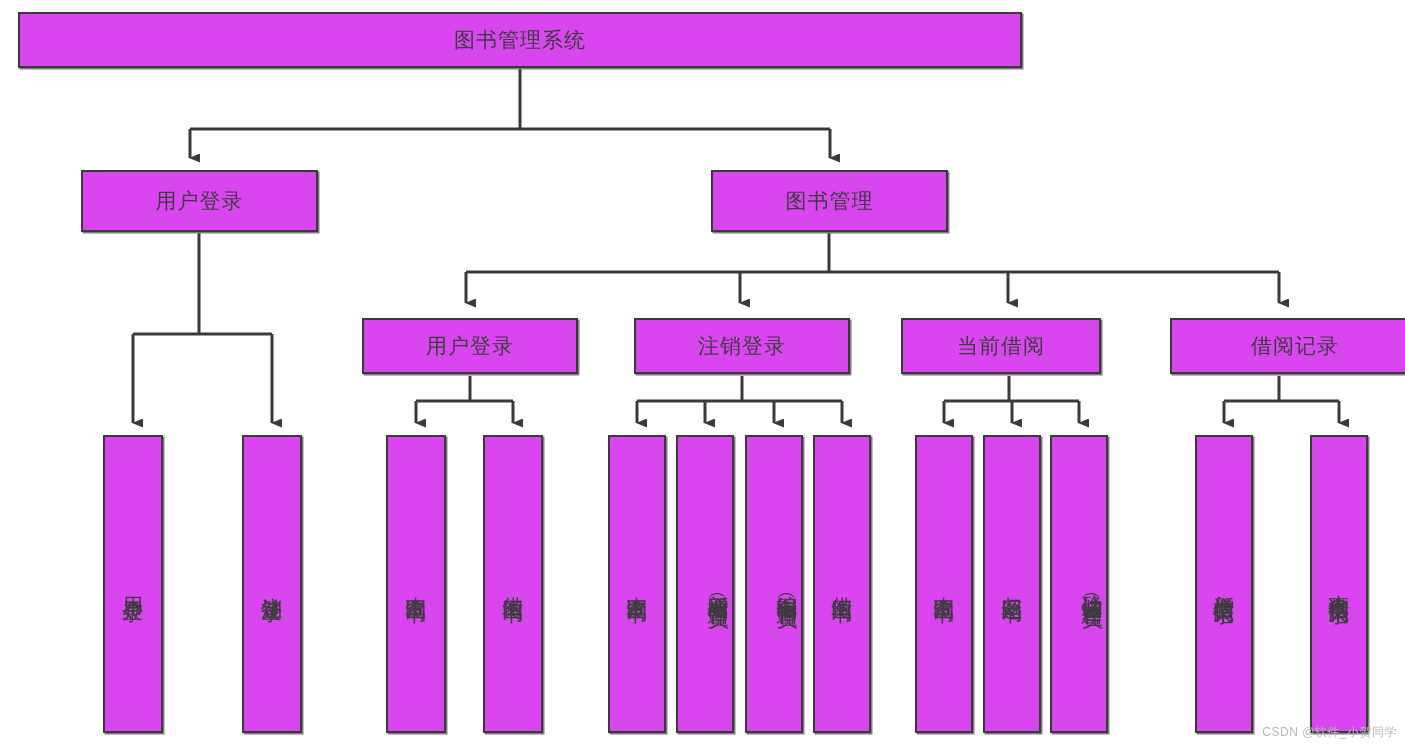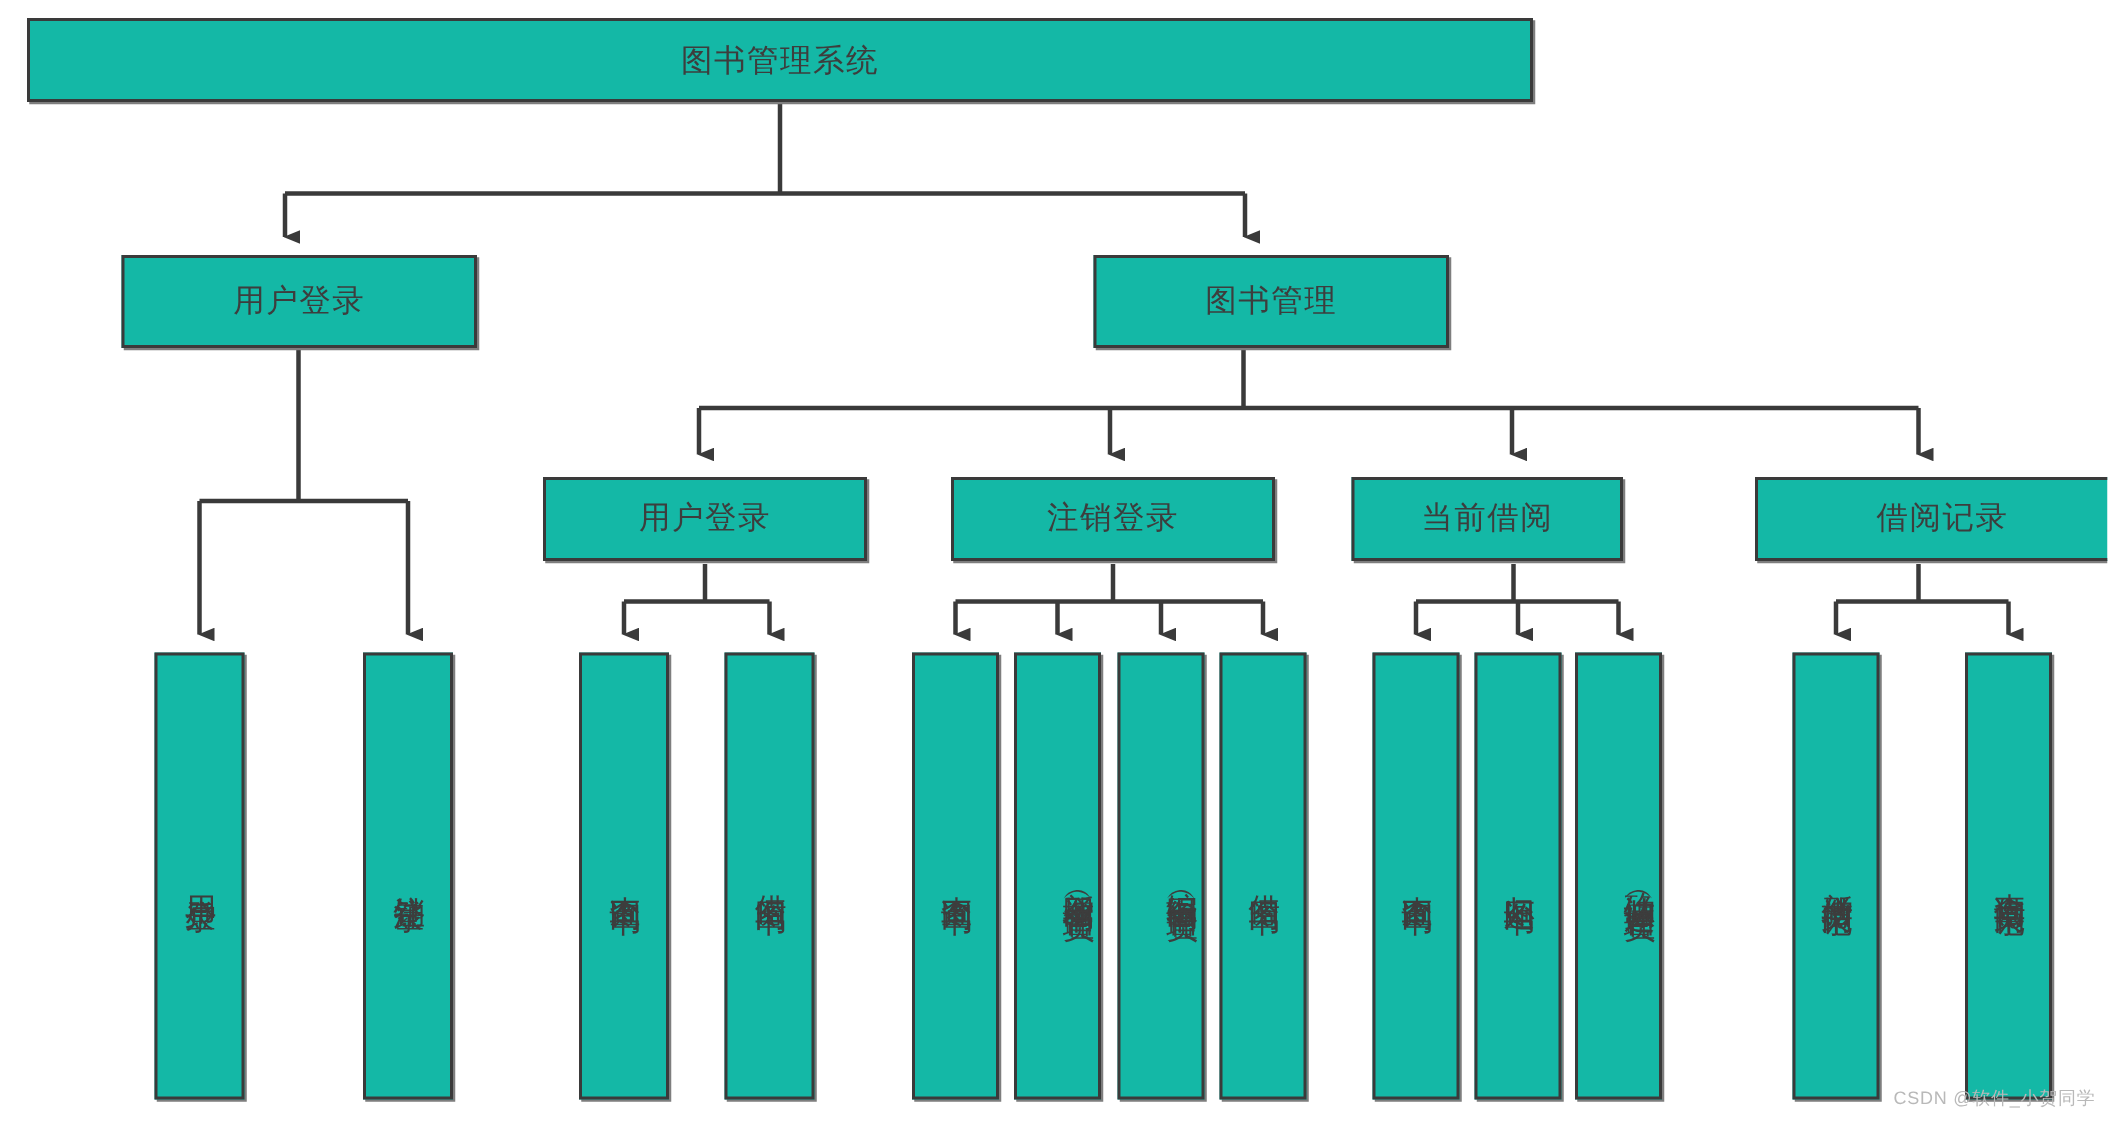--- a/index.html
+++ b/index.html
@@ -22,21 +22,21 @@
     left: 0;
     top: 0;
     width: 1405px;
     height: 747px;
     pointer-events: none;
   }
   .node {
     position: absolute;
     box-sizing: border-box;
     border: 2px solid #3a3a3a;
-    background: #14b8a6;
+    background: #d946ef;
     color: #3d3d3d;
     display: flex;
     align-items: center;
     justify-content: center;
     text-align: center;
     box-shadow: 1.5px 1.5px 0 0 #7e7e7e;
   }
   .node-h {
     font-size: 21px;
     letter-spacing: 1px;
@@ -122,25 +122,25 @@
       <path d="M1279,376 L1279,401"></path>
       <path d="M1224,401 L1339,401"></path>
       <path d="M1224,401 L1224,423" marker-end="url(#arrowhead)"></path>
       <path d="M1339,401 L1339,423" marker-end="url(#arrowhead)"></path>
     </g>
   </svg>
 
   <div class="node node-root" style="left:18px; top:12px; width:1004px; height:56px;">图书管理系统</div>
 
   <div class="node node-h" style="left:81px; top:170px; width:237px; height:62px;">用户登录</div>
-  <div class="node node-h" style="left:711px; top:170px; width:237px; height:62px;margin-left:18px;">图书管理</div>
+  <div class="node node-h" style="left:711px; top:170px; width:237px; height:62px;">图书管理</div>
 
   <div class="node node-h" style="left:362px; top:318px; width:216px; height:56px;">用户登录</div>
   <div class="node node-h" style="left:634px; top:318px; width:216px; height:56px;">注销登录</div>
-  <div class="node node-h" style="left:901px; top:318px; width:181px; height:56px;text-align:right;">当前借阅</div>
+  <div class="node node-h" style="left:901px; top:318px; width:200px; height:56px;text-align:right;">当前借阅</div>
   <div class="node node-h" style="left:1170px; top:318px; width:250px; height:56px;">借阅记录</div>
 
   <div class="node node-v center-v" style="left:103px; top:435px; width:60px; height:298px;">用户登录</div>
   <div class="node node-v center-v" style="left:242px; top:435px; width:60px; height:298px;">注销登录</div>
 
   <div class="node node-v center-v" style="left:386px; top:435px; width:60px; height:298px;">查询图书</div>
   <div class="node node-v center-v" style="left:483px; top:435px; width:60px; height:298px;">借阅图书</div>
 
   <div class="node node-v center-v" style="left:608px; top:435px; width:58px; height:298px;">查询图书</div>
   <div class="node node-v" style="left:676px; top:435px; width:58px; height:298px;">新增图书（管理员）</div>

